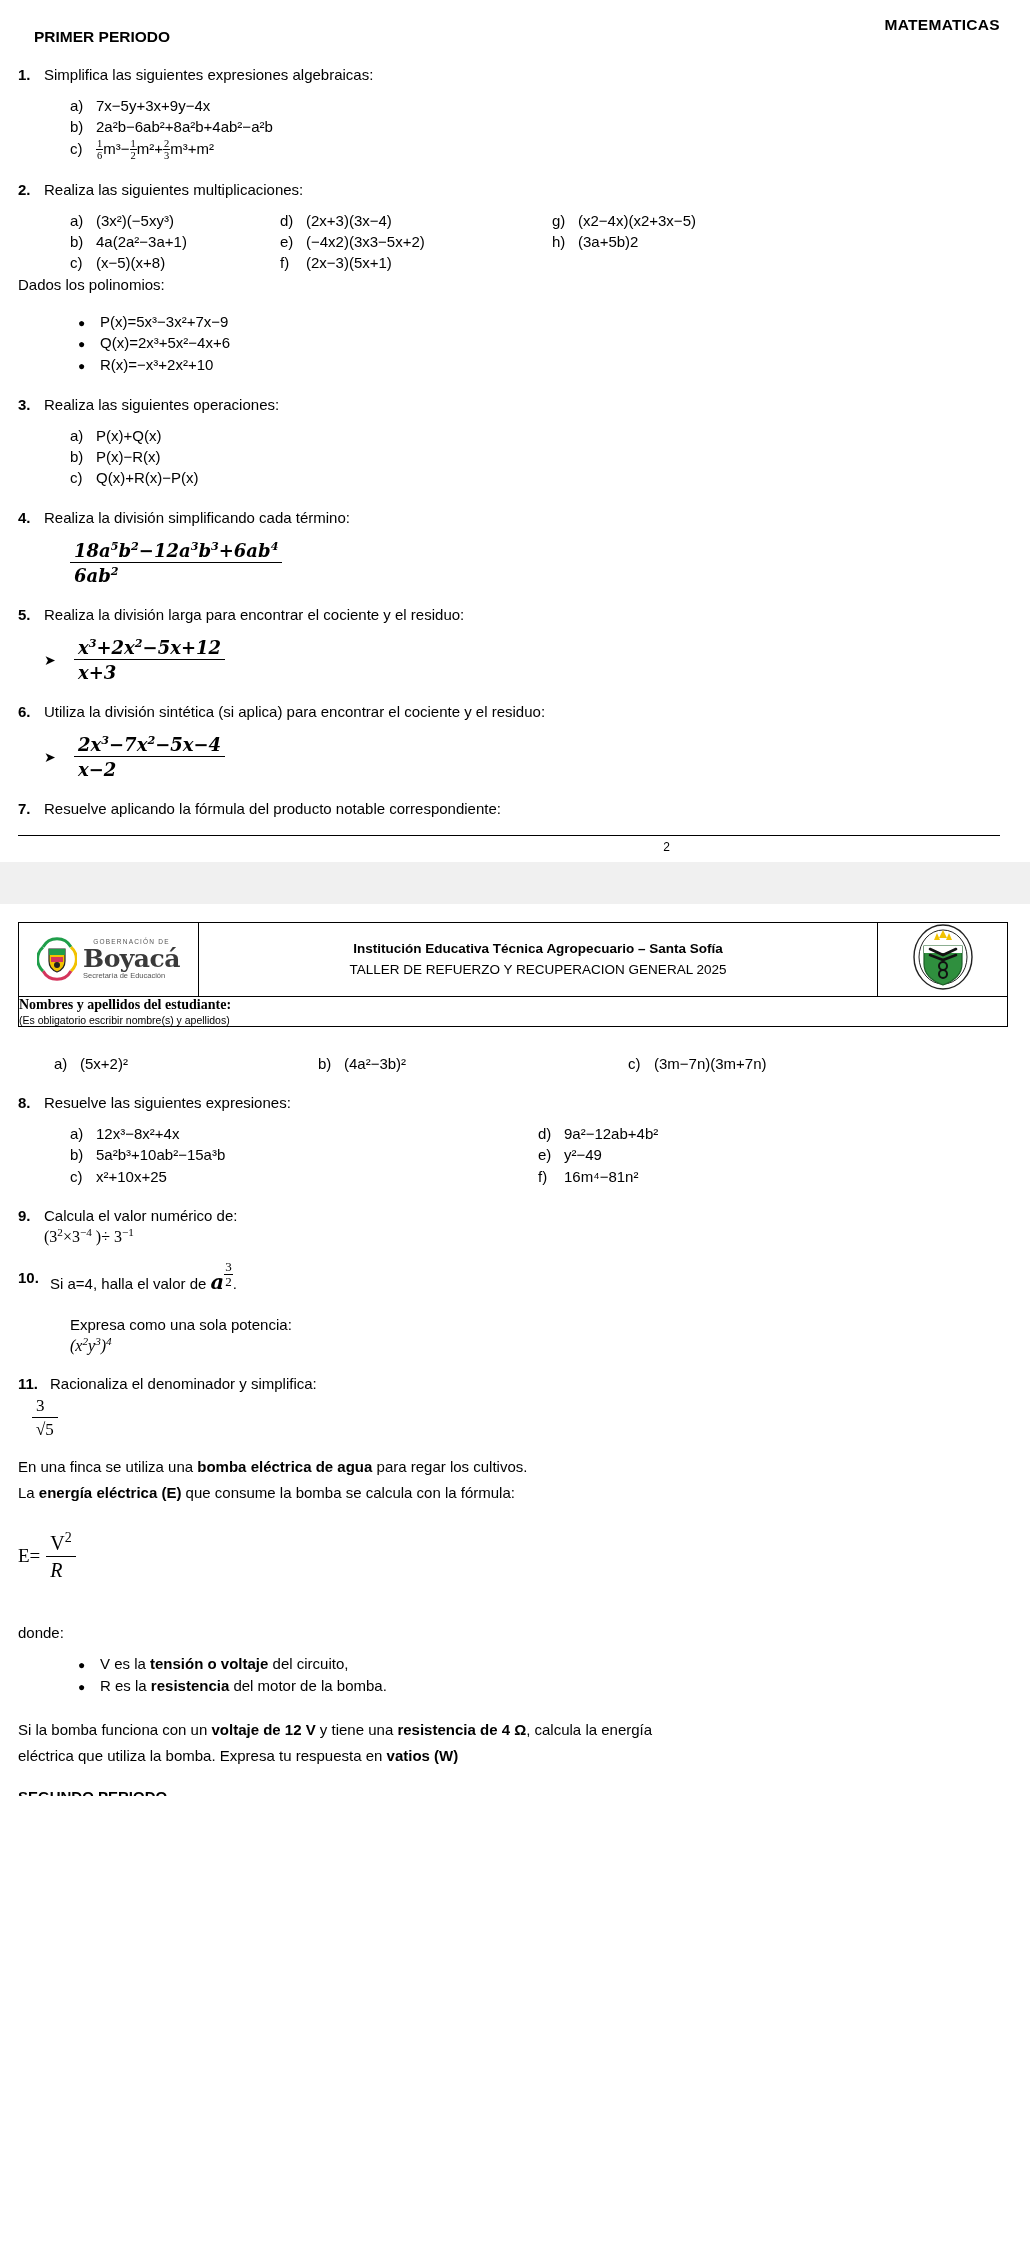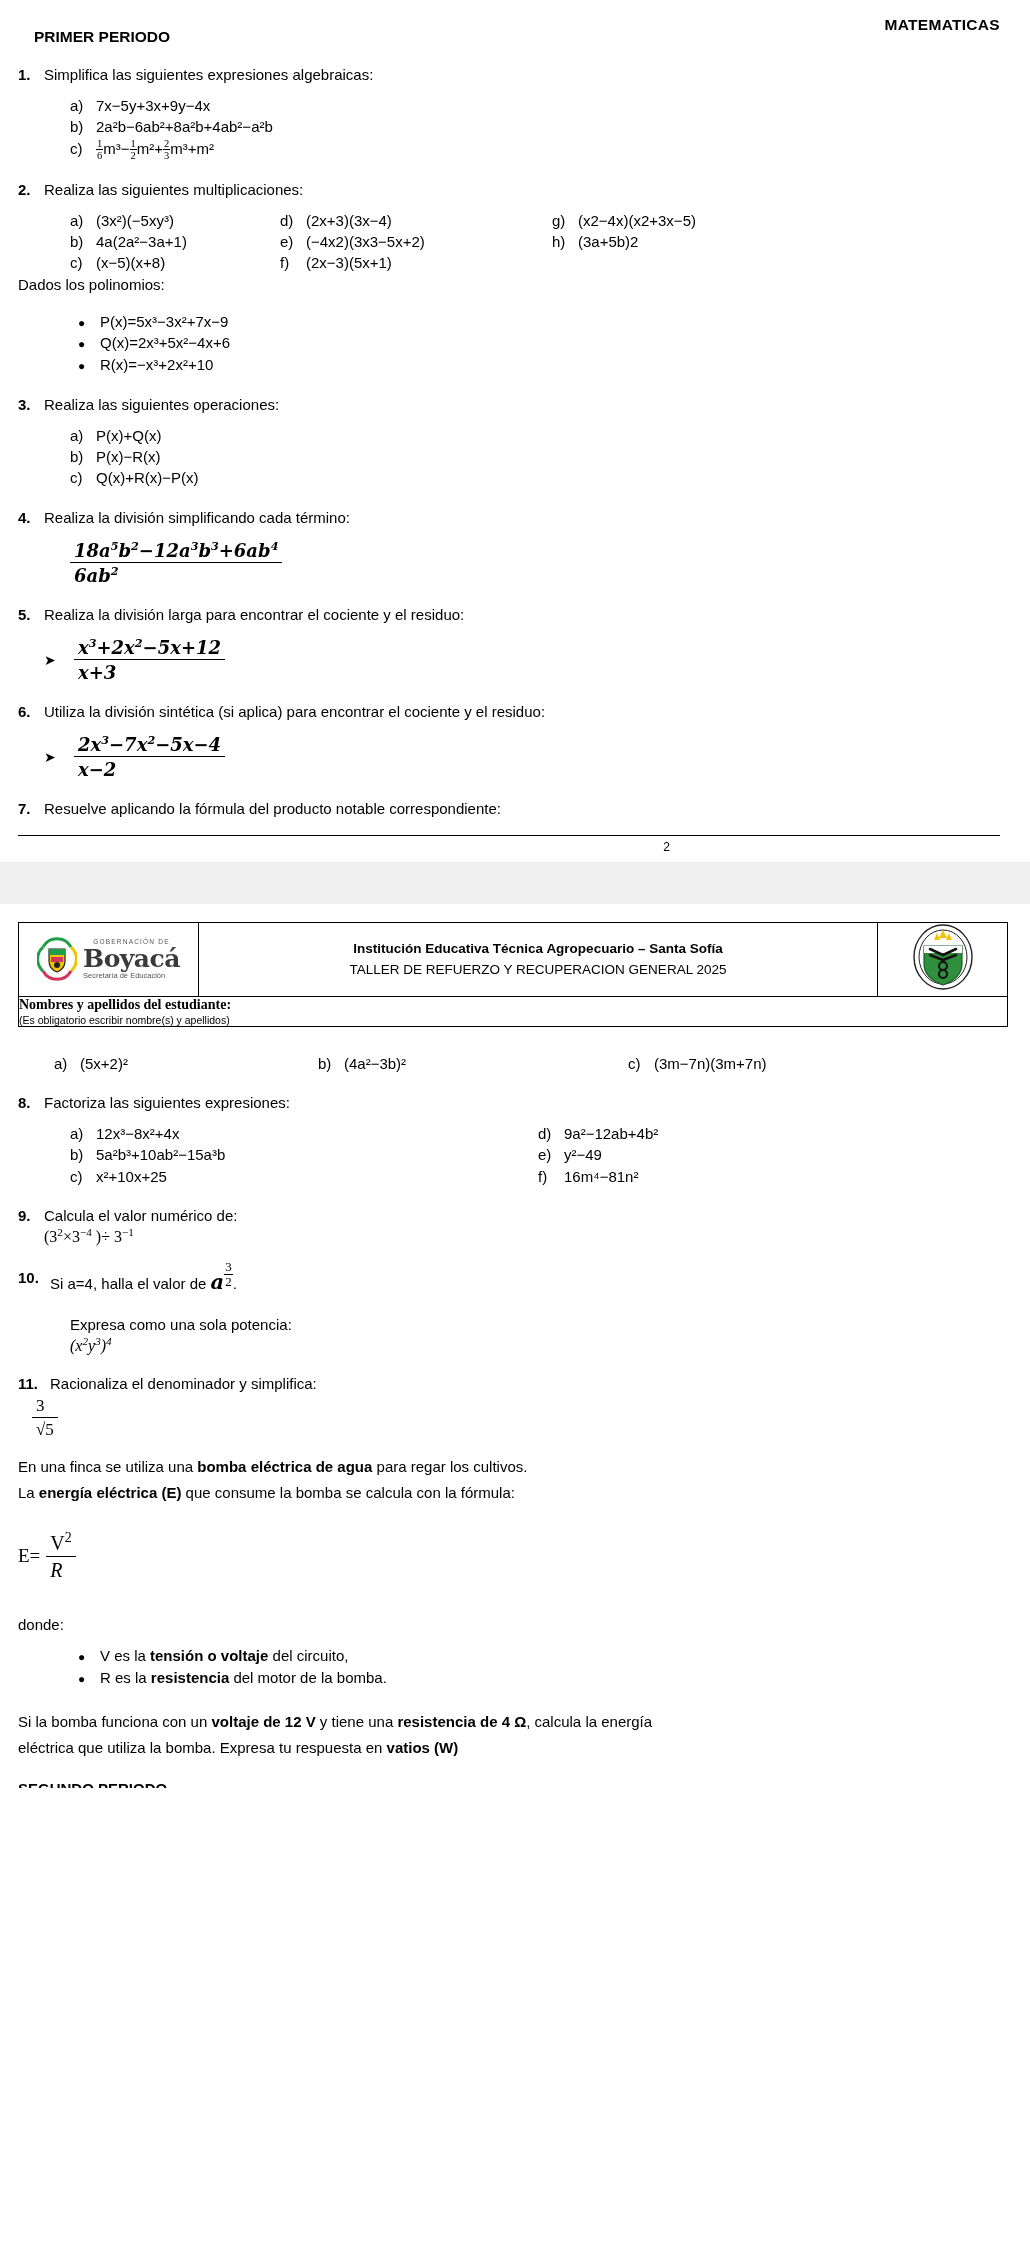--- a/index.html
+++ b/index.html
@@ -451,21 +451,21 @@
     <div class="col">
       <div class="sub">
         <span class="lbl">c)</span>
         <span class="val">(3m−7n)(3m+7n)</span>
       </div>
     </div>
   </div>
 
   <div class="q">
     <span class="num">8.</span>
-    <span class="qtext">Factoriza las siguientes expresiones:</span>
+    <span class="qtext">Resuelve las siguientes expresiones:</span>
   </div>
   <div class="cols">
     <div class="col" style="width:520px;padding-left:52px;">
       <div class="sub">
         <span class="lbl">a)</span>
         <span class="val">12x³−8x²+4x</span>
       </div>
       <div class="sub">
         <span class="lbl">b)</span>
         <span class="val">5a²b³+10ab²−15a³b</span>
@@ -531,21 +531,21 @@
   </div>
 
   <div style="display:flex;align-items:center;margin-top:26px;">
     <span class="eq-inline" style="font-size:19px;">E=</span>
     <span class="frac radical" style="font-size:20px;margin-left:6px;">
       <span class="top">V<span class="sup-small">2</span></span>
       <span class="bot" style="font-style:italic;">R</span>
     </span>
   </div>
 
-  <div class="para" style="margin-top:32px;">donde:</div>
+  <div class="para" style="margin-top:40px;">donde:</div>
 
   <div class="bullets2">
     <div class="bullet">
       <span class="dot">●</span>
       <span><span>V es la </span><b>tensión o voltaje</b><span> del circuito,</span></span>
     </div>
     <div class="bullet">
       <span class="dot">●</span>
       <span><span>R es la </span><b>resistencia</b><span> del motor de la bomba.</span></span>
     </div>

